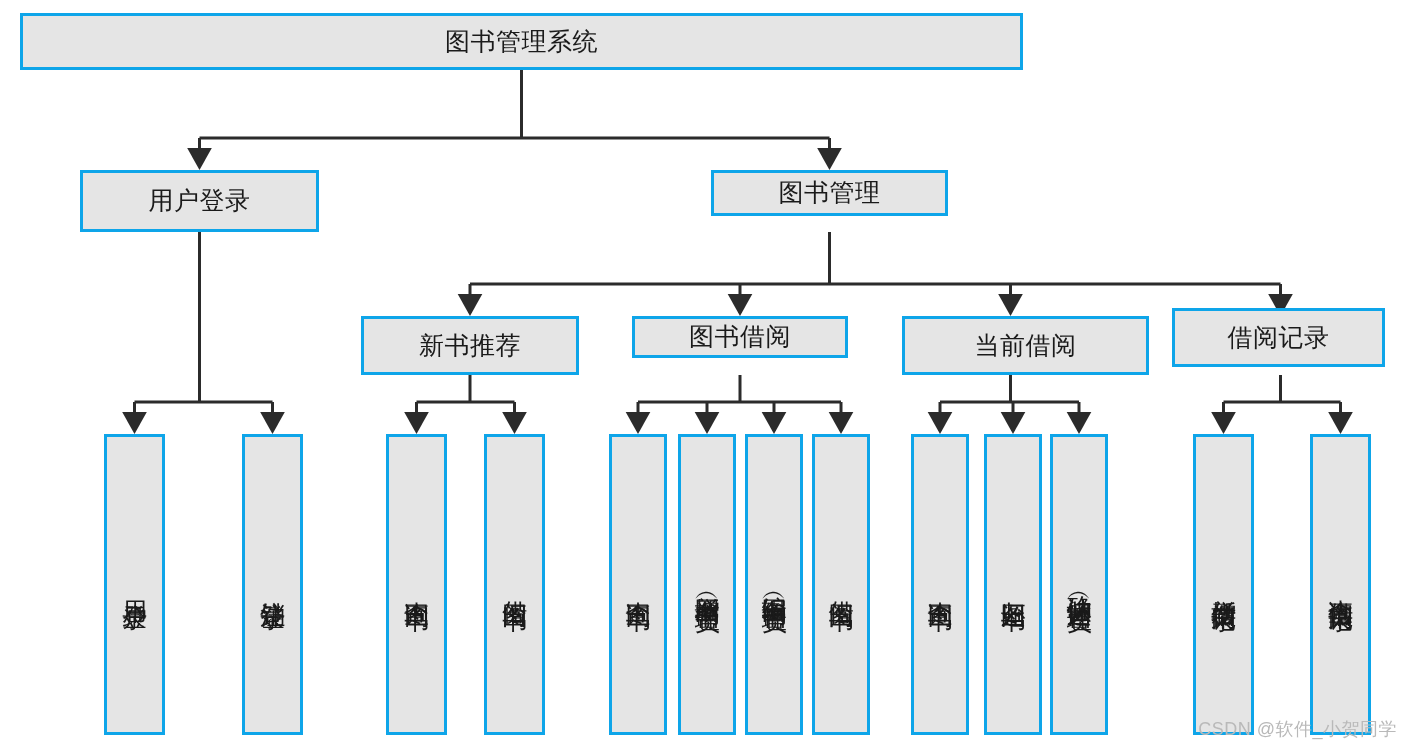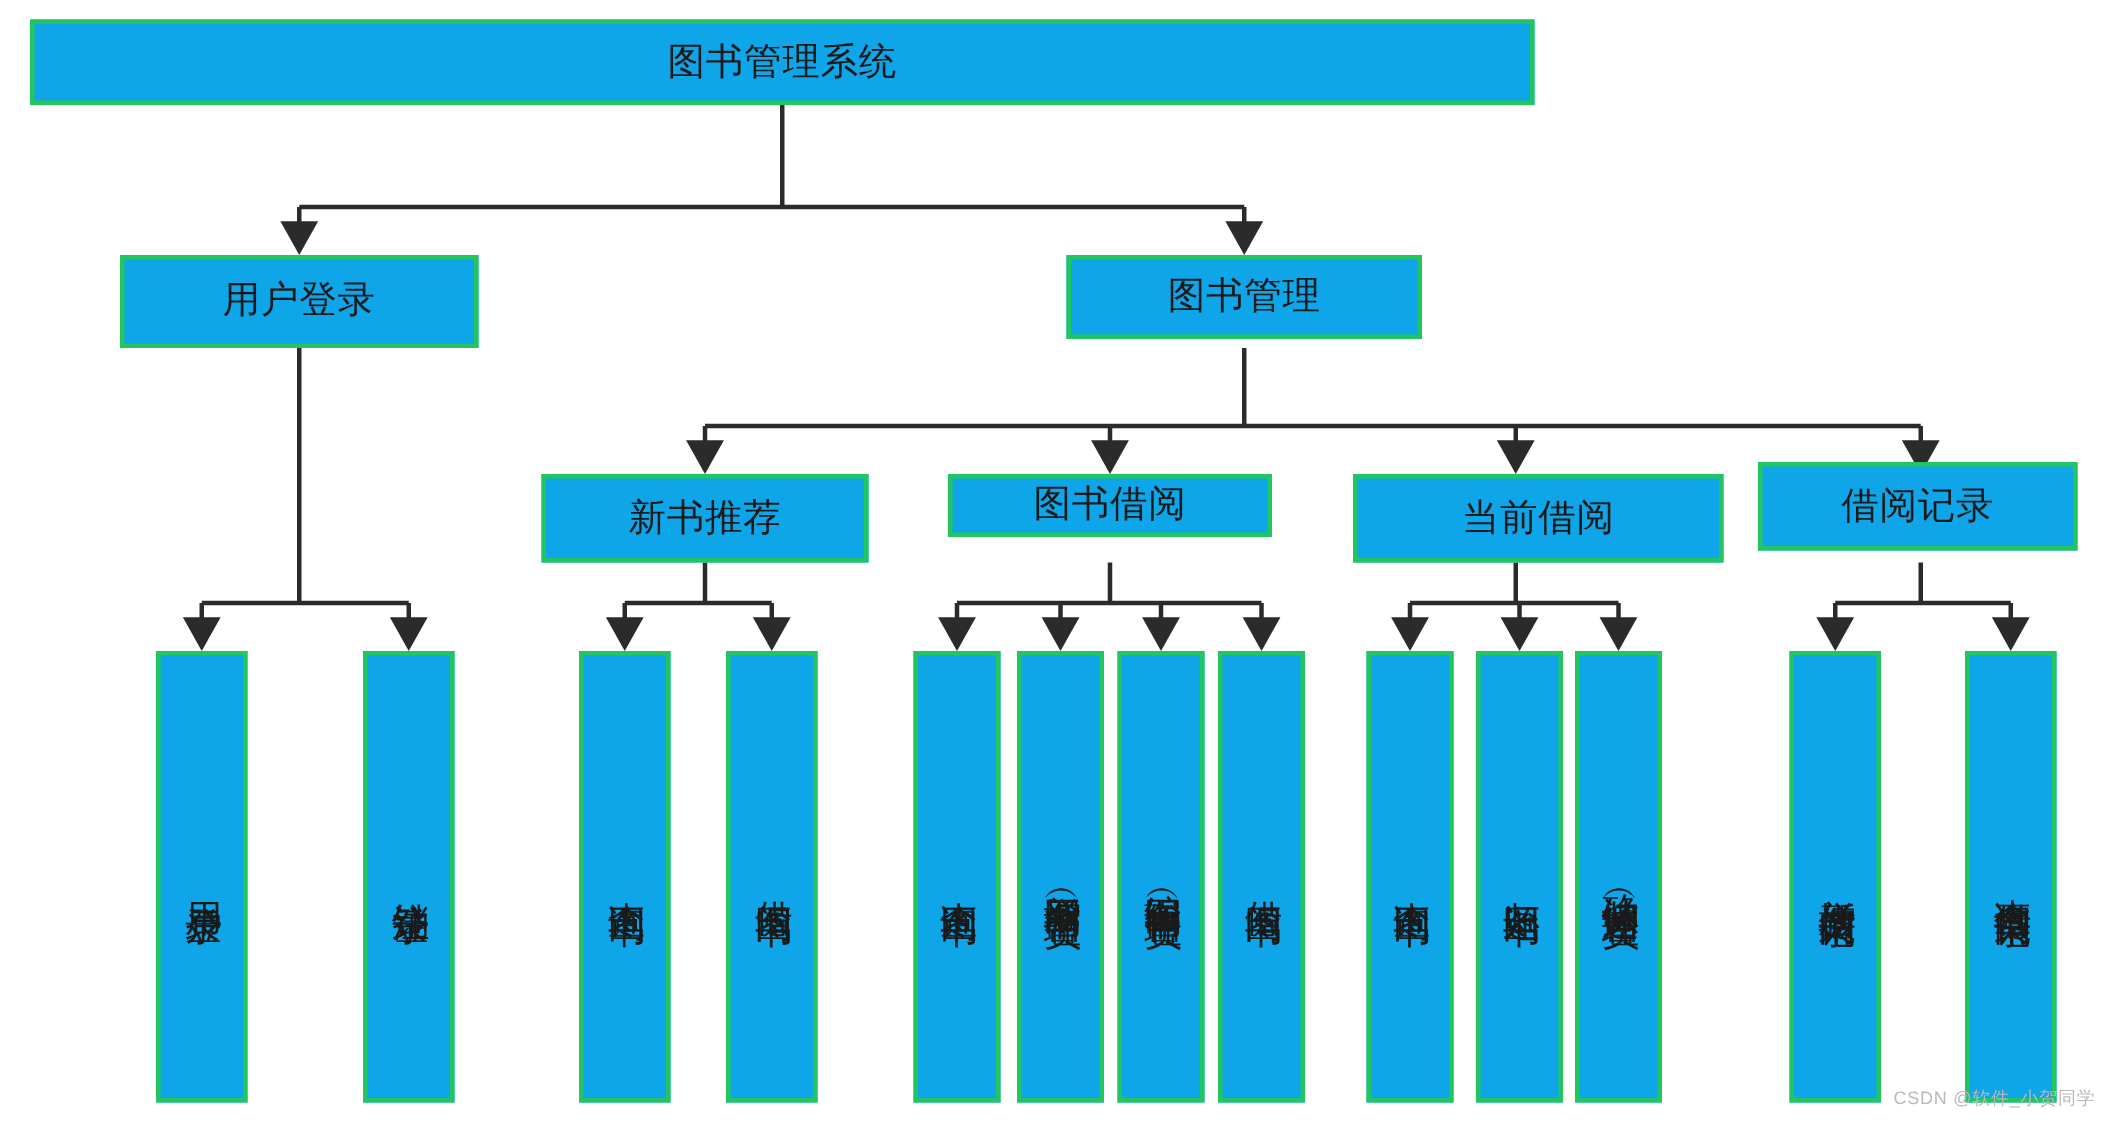--- a/index.html
+++ b/index.html
@@ -22,22 +22,22 @@
     position: absolute;
     left: 0;
     top: 0;
     width: 1405px;
     height: 747px;
     pointer-events: none;
   }
   .node {
     position: absolute;
     box-sizing: border-box;
-    border: 3px solid #22c55e;
-    background: #0ea5e9;
+    border: 3px solid #0ea5e9;
+    background: #e5e5e5;
     display: flex;
     align-items: center;
     justify-content: center;
     color: #1a1a1a;
     line-height: 1.18;
     text-align: right;
     z-index: 2;
   }
   .node.horiz {
     font-size: 25px;
@@ -51,21 +51,21 @@
     padding: 4px 0;
     white-space: nowrap;
   }
   .node .label {
     display: block;
   }
   #watermark {
     position: absolute;
     right: 8px;
     bottom: 6px;
-    font-size: 12px;
+    font-size: 18px;
     color: #b9b9b9;
     letter-spacing: 0.5px;
     z-index: 5;
     white-space: nowrap;
   }
 </style>
 </head>
 <body>
 
 <div id="canvas">
@@ -113,21 +113,21 @@
       </g>
   </svg>
 
   <div class="node horiz" style="left: 20px; top: 13px; width: 1003px; height: 57px;">
     <span class="label">图书管理系统</span>
   </div>
 
   <div class="node horiz" style="left: 80px; top: 170px; width: 239px; height: 62px;">
     <span class="label">用户登录</span>
   </div>
-  <div class="node horiz" style="left: 711px; top: 170px; width: 237px; height: 56px; font-family: Liberation Serif, serif;">
+  <div class="node horiz" style="left: 711px; top: 170px; width: 237px; height: 46px; font-family: Liberation Serif, serif;">
     <span class="label">图书管理</span>
   </div>
 
   <div class="node horiz" style="left: 361px; top: 316px; width: 218px; height: 59px;">
     <span class="label">新书推荐</span>
   </div>
   <div class="node horiz" style="left: 632px; top: 316px; width: 216px; height: 42px;">
     <span class="label">图书借阅</span>
   </div>
   <div class="node horiz" style="left: 902px; top: 316px; width: 247px; height: 59px;">

